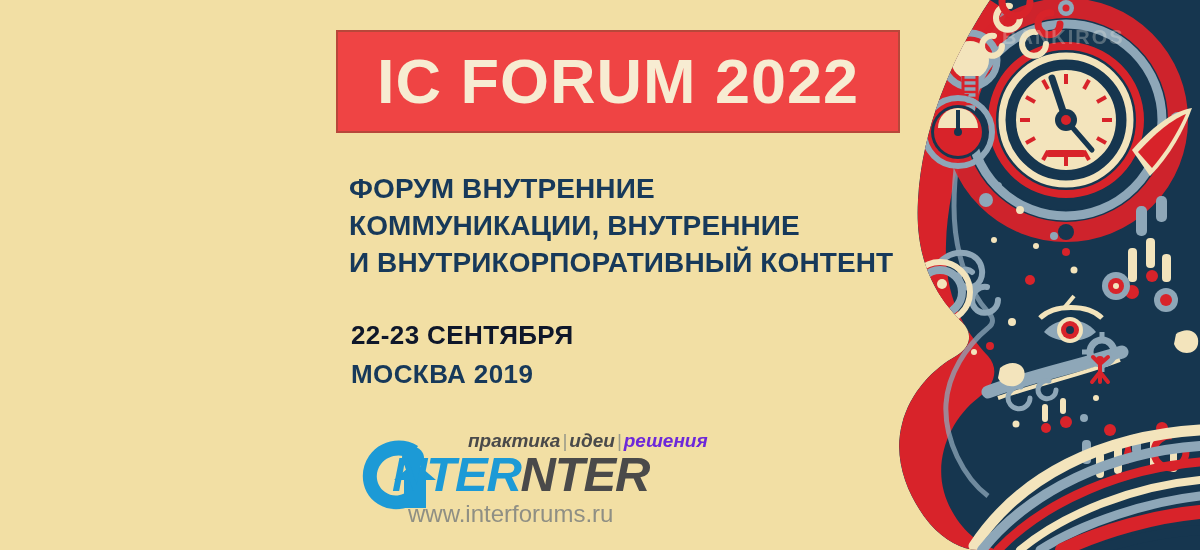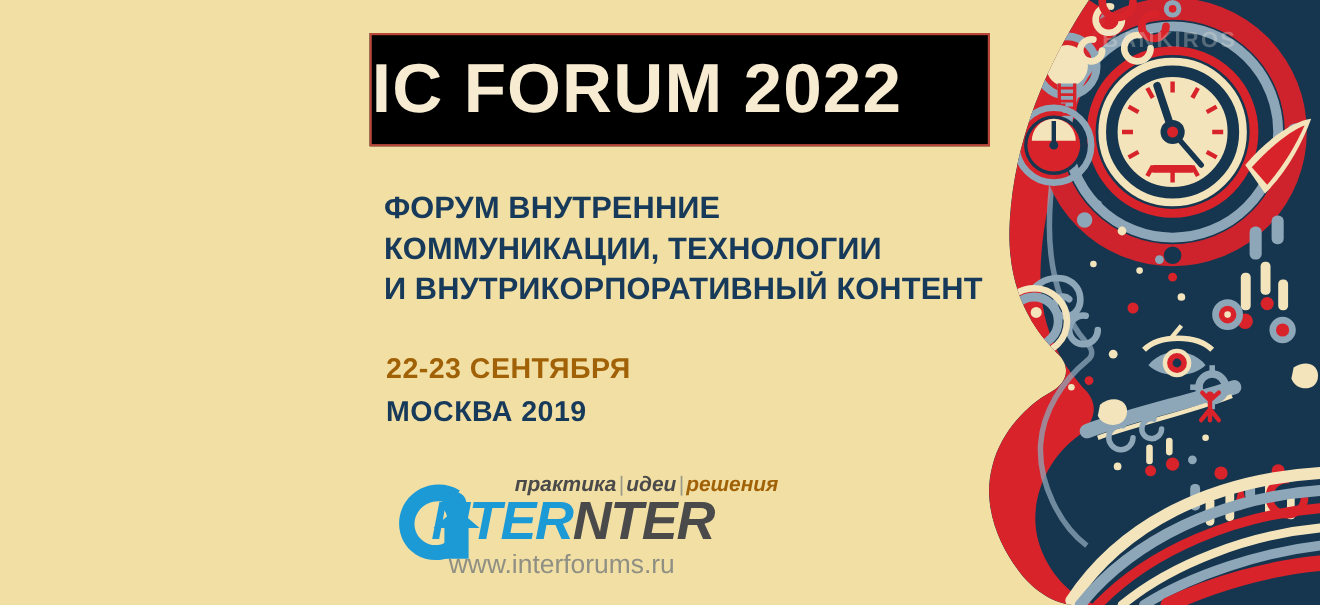--- a/index.html
+++ b/index.html
@@ -17,25 +17,26 @@
     user-select: none;
   }
 
   
   .title-box {
     position: absolute;
     left: 336px;
     top: 30px;
     width: 564px;
     height: 103px;
-    background: #000000;
+    background: #ef4444;
     border: 2px solid #b8473a;
     box-sizing: border-box;
     display: flex;
     align-items: center;
+    justify-content: center;
   }
   .title-text {
     color: #f7ecd2;
     font-size: 63px;
     font-weight: bold;
     letter-spacing: 1px;
     line-height: 1;
     white-space: nowrap;
   }
 
@@ -50,21 +51,21 @@
     line-height: 37px;
     letter-spacing: 0.1px;
     white-space: nowrap;
   }
 
   
   .date-line {
     position: absolute;
     left: 351px;
     top: 320px;
-    color: #a16207;
+    color: #0f172a;
     font-size: 26px;
     font-weight: bold;
     letter-spacing: 0.4px;
     white-space: nowrap;
   }
   .city-line {
     position: absolute;
     left: 351px;
     top: 359px;
     color: #17395a;
@@ -86,21 +87,21 @@
     position: absolute;
     left: 110px;
     top: 2px;
     font-size: 19px;
     font-style: italic;
     font-weight: bold;
     color: #4a4a4a;
     white-space: nowrap;
   }
   .logo-tagline .sep { color: #9a9a8a; font-weight: normal; padding: 0 2px; }
-  .logo-tagline .solutions { color: #a16207; }
+  .logo-tagline .solutions { color: #6d28d9; }
 
   .logo-wordmark {
     position: absolute;
     left: 34px;
     top: 22px;
     font-size: 49px;
     font-style: italic;
     font-weight: bold;
     letter-spacing: -1.2px;
     line-height: 1;
@@ -381,21 +382,21 @@
   </div>
 
   <div class="watermark">BANKIROS</div>
 
   <div class="title-box">
     <span class="title-text">IC FORUM 2022</span>
   </div>
 
   <div class="subtitle">
     <div>ФОРУМ ВНУТРЕННИЕ</div>
-    <div>КОММУНИКАЦИИ, ТЕХНОЛОГИИ</div>
+    <div>КОММУНИКАЦИИ, ВНУТРЕННИЕ</div>
     <div>И ВНУТРИКОРПОРАТИВНЫЙ КОНТЕНТ</div>
   </div>
 
   <div class="date-line">22-23 СЕНТЯБРЯ</div>
   <div class="city-line">МОСКВА 2019</div>
 
   <div class="logo">
 
     <div class="logo-mark">
       <svg width="86" height="76" viewBox="0 0 86 76" xmlns="http://www.w3.org/2000/svg">

